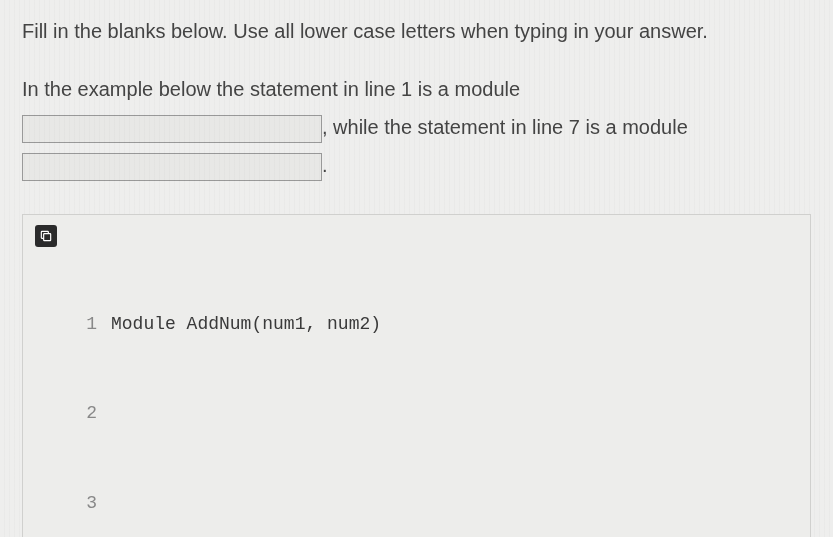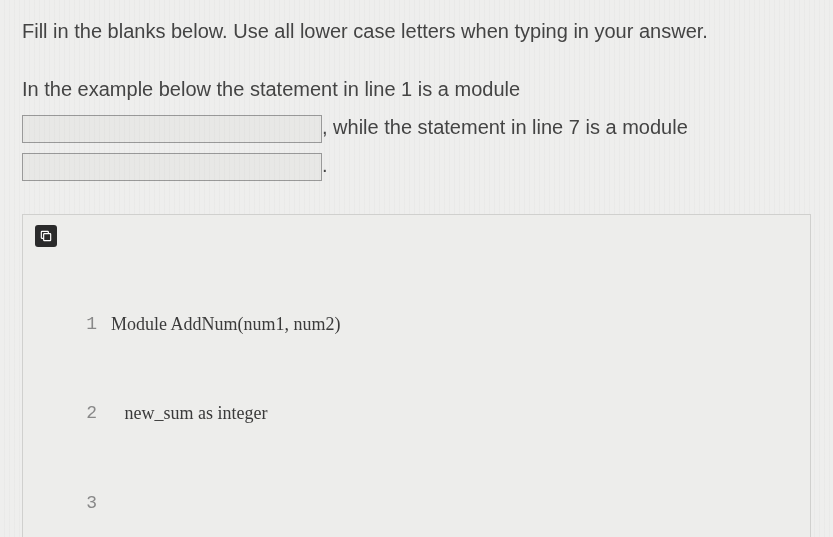--- a/index.html
+++ b/index.html
@@ -85,21 +85,21 @@
       display: flex;
     }
     .line-num {
       color: #888;
       width: 36px;
       text-align: right;
       margin-right: 14px;
       user-select: none;
       flex-shrink: 0;
     }
-    .code-text { white-space: pre; font-family: Liberation Serif, serif; }
+    .code-text { white-space: pre; }
   </style>
 </head>
 <body>
 
 <div class="instructions">Fill in the blanks below. Use all lower case letters when typing in your answer.</div>
 
 <div class="question">
   <span>In the example below the statement in line 1 is a module</span><br>
   <input type="text" class="blank-input" value="" style=""><span>, while the statement in line 7 is a module</span><br>
   <input type="text" class="blank-input" value="" style=""><span>.</span>
@@ -107,20 +107,20 @@
 
 <div class="code-area">
   <div class="copy-icon">
     <svg viewBox="0 0 24 24" fill="none" stroke="#fff" stroke-width="2">
       <rect x="8" y="8" width="12" height="12" rx="1"></rect>
       <path d="M16 8V5a1 1 0 0 0-1-1H5a1 1 0 0 0-1 1v10a1 1 0 0 0 1 1h3"></path>
     </svg>
   </div>
   <div class="code-block">
     <div class="code-line"><span class="line-num">1</span><span class="code-text">Module AddNum(num1, num2)</span></div>
-    <div class="code-line"><span class="line-num">2</span><span class="code-text">   new_sum as integer</span></div>
+    <div class="code-line"><span class="line-num">2</span></div>
     <div class="code-line"><span class="line-num">3</span></div>
     
     
     
     
   </div>
 </div>
 
 </body></html>

